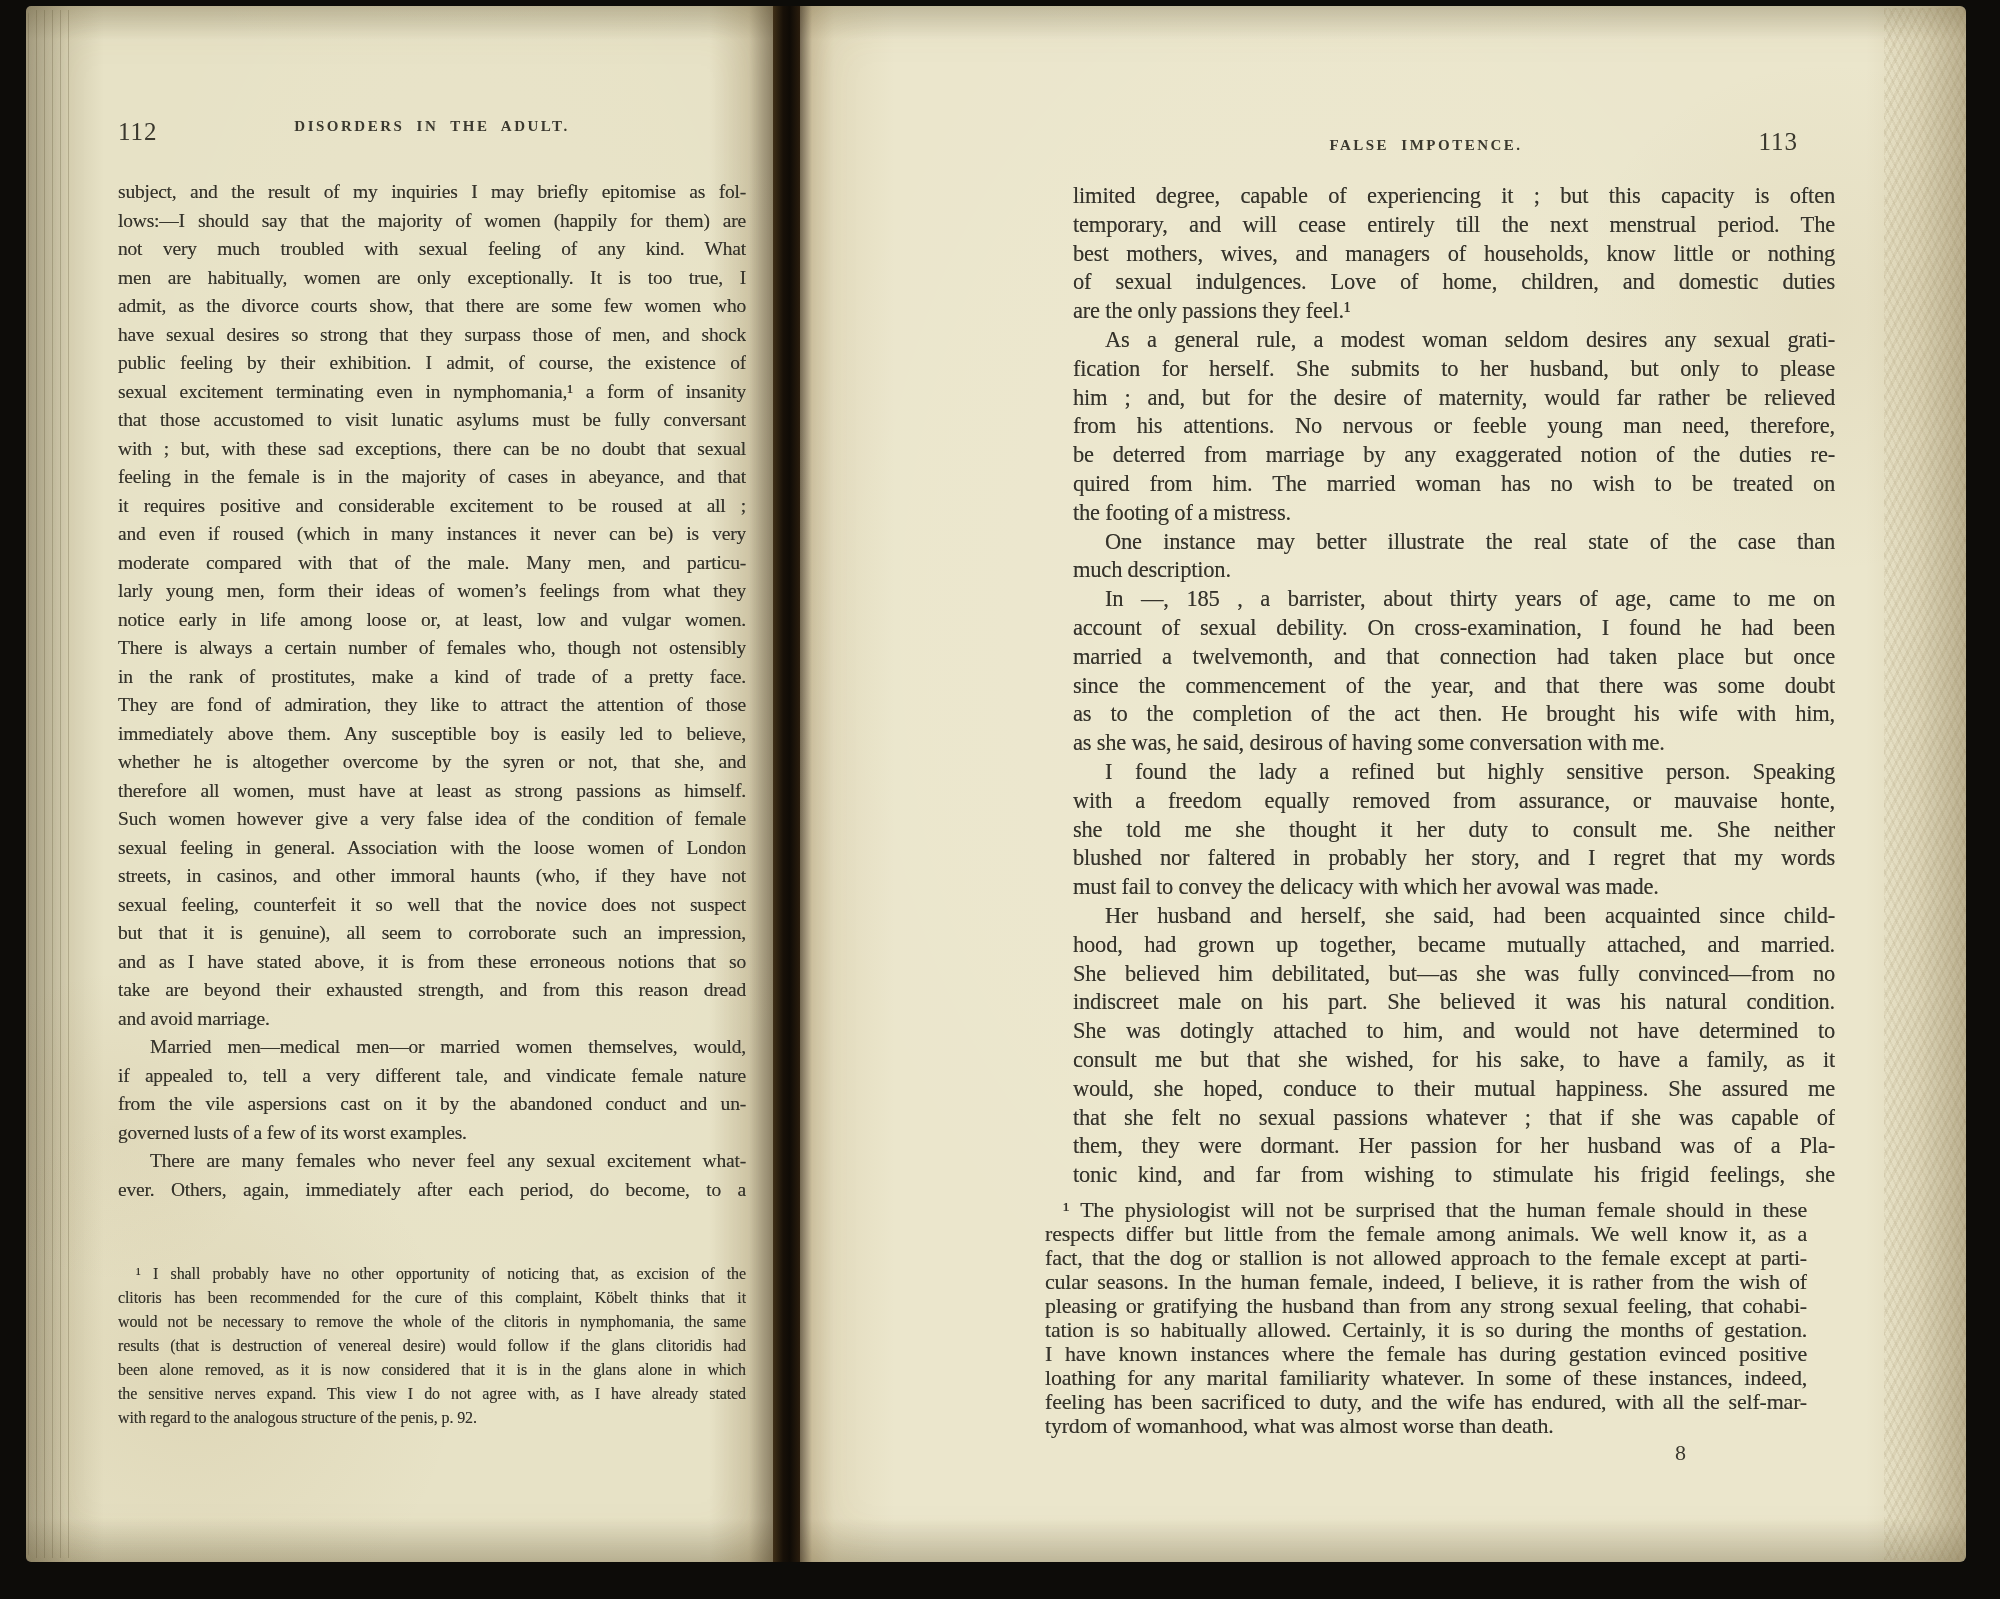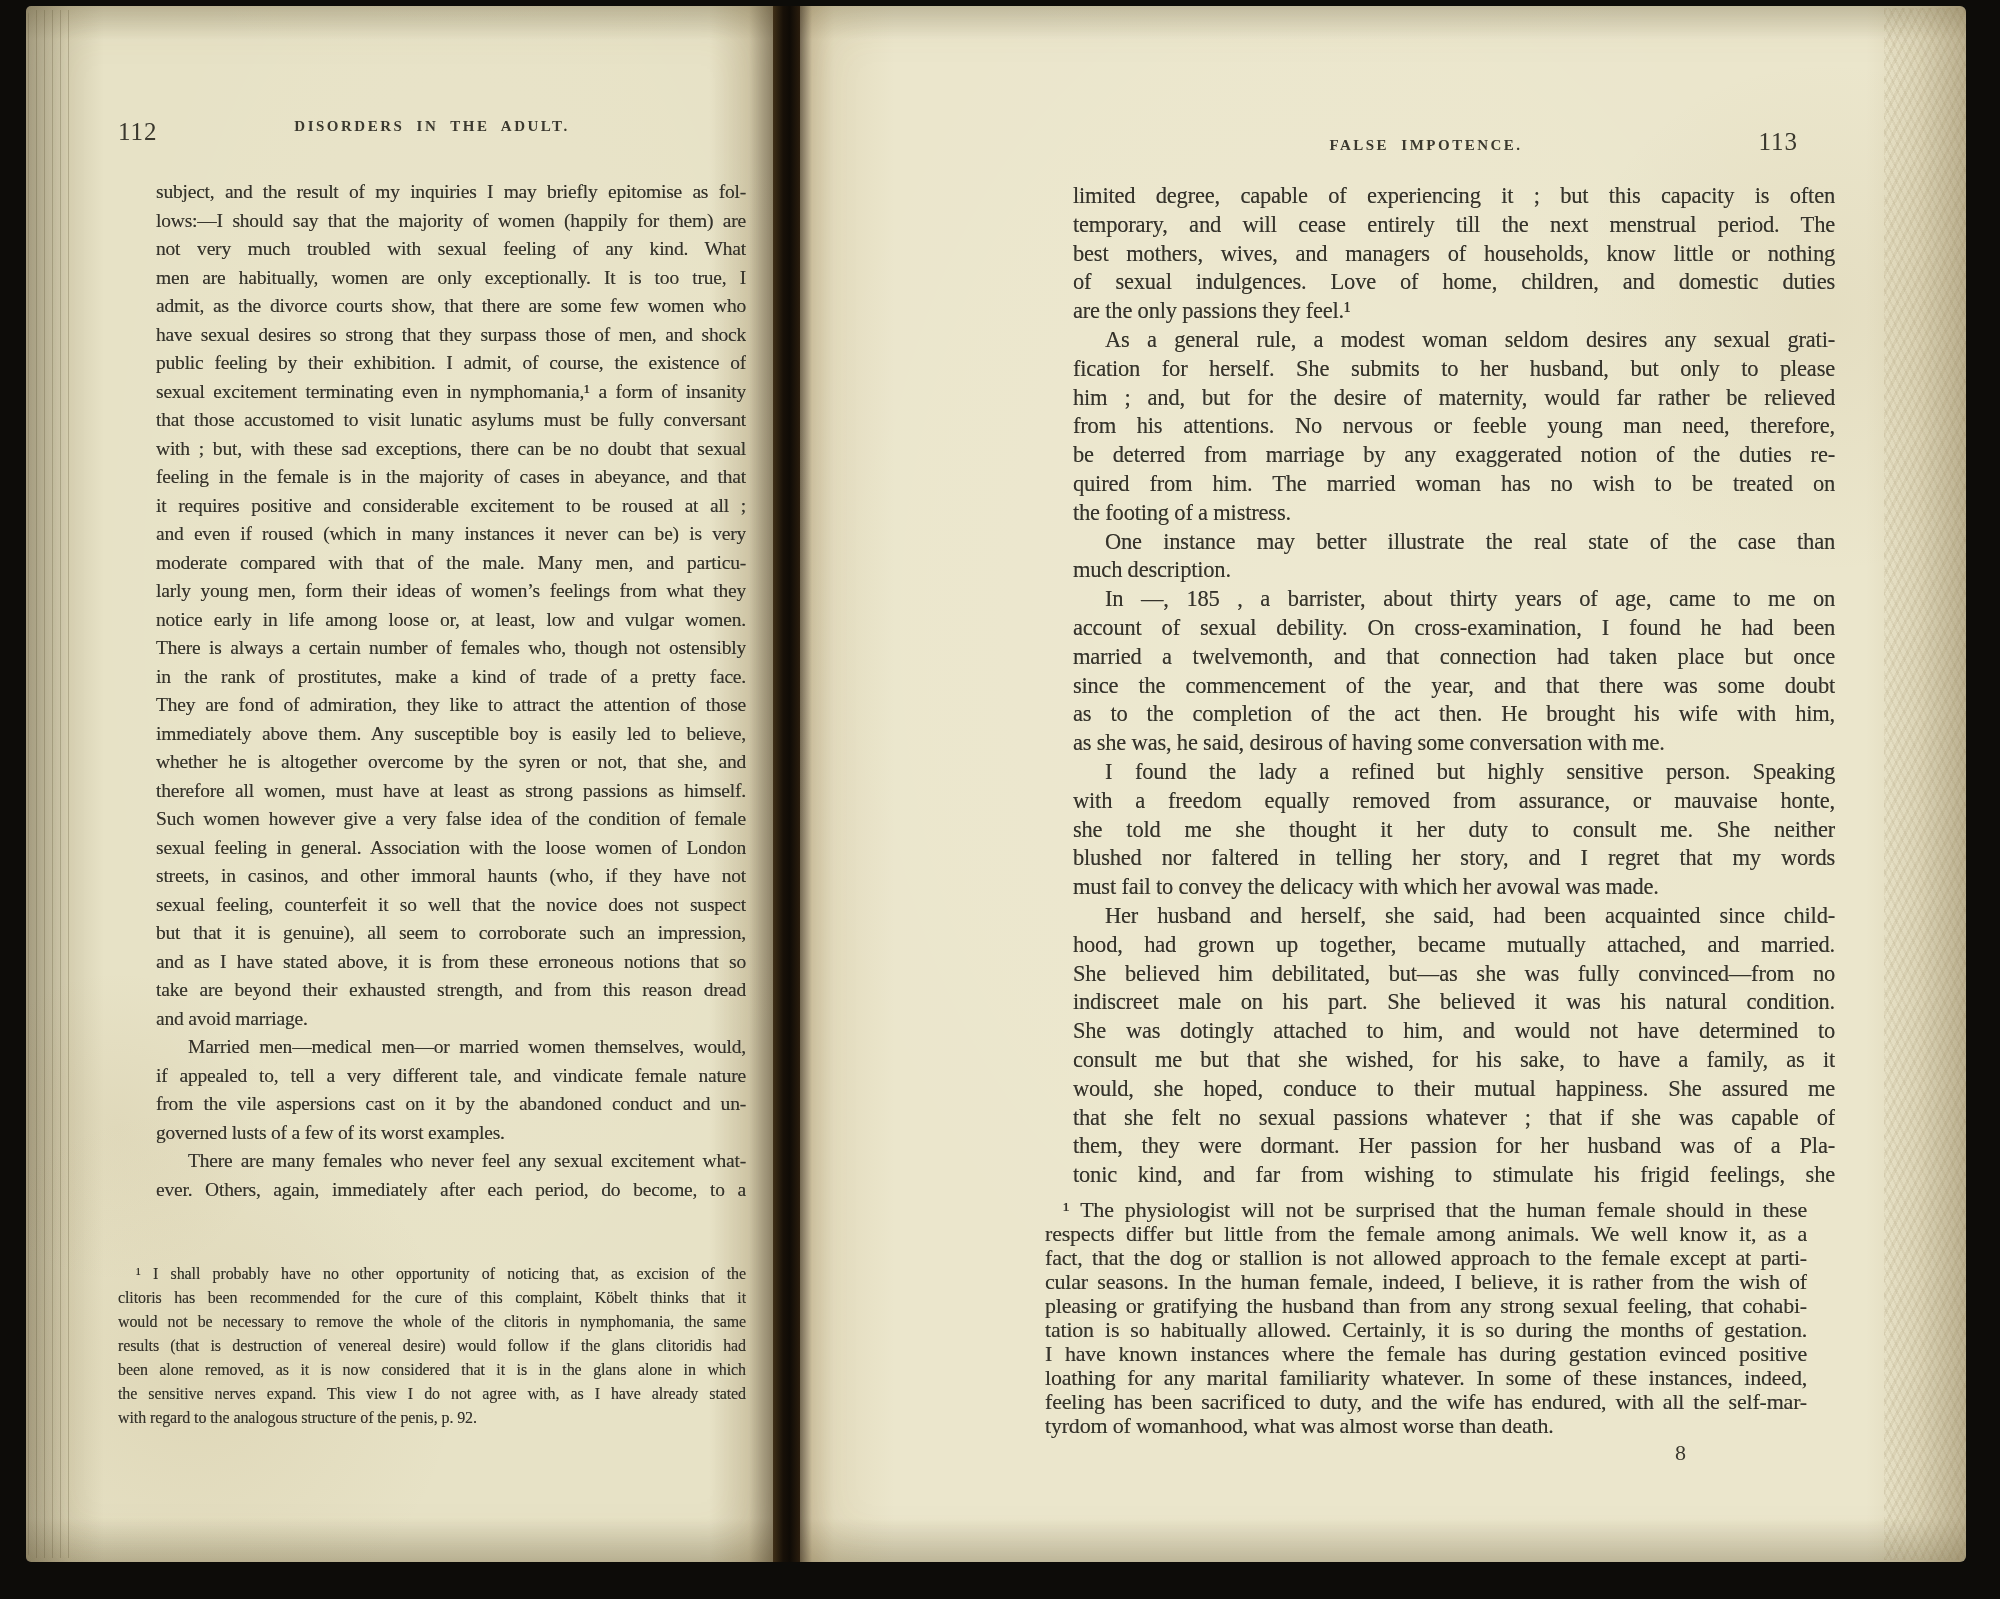--- a/index.html
+++ b/index.html
@@ -65,21 +65,21 @@
   .pagenum-left{left:0;}
   .pagenum-right{right:9px;}
   .runhead{
     position:absolute;left:0;right:0;text-align:center;
     font-weight:bold;font-size:15px;letter-spacing:2.5px;word-spacing:6px;color:#3b392f;
   }
   .head-left .runhead{top:0;}
   .head-right .runhead{top:9px;}
   .textcol{position:absolute;text-rendering:optimizeLegibility;}
   .lcol{left:92px;top:172px;width:628px;font-size:19.5px;letter-spacing:-0.2px;}
-  .lcol .line{height:28.5px;line-height:28.5px;margin-left:38px;}
+  .lcol .line{height:28.5px;line-height:28.5px;}
   .rcol{left:245px;top:176px;width:762px;font-size:22.5px;letter-spacing:-0.2px;margin-left:28px;}
   .rcol .line{height:28.8px;line-height:28.8px;}
   .lfoot{left:92px;top:1256px;width:628px;font-size:16px;letter-spacing:-0.1px;}
   .lfoot .line{height:24px;line-height:24px;}
   .rfoot{left:245px;top:1192px;width:762px;font-size:22px;letter-spacing:-0.2px;}
   .rfoot .line{height:24px;line-height:24px;}
   .line{
     text-align:justify;text-align-last:justify;overflow:hidden;white-space:normal;
     text-shadow:0 0 0.5px rgba(53,50,43,0.55);
   }
@@ -192,21 +192,21 @@
           <div class="line"><span>account of sexual debility. On cross-examination, I found he had been</span></div>
           <div class="line"><span>married a twelvemonth, and that connection had taken place but once</span></div>
           <div class="line"><span>since the commencement of the year, and that there was some doubt</span></div>
           <div class="line"><span>as to the completion of the act then. He brought his wife with him,</span></div>
           <div class="line last"><span>as she was, he said, desirous of having some conversation with me.</span></div>
         </div>
         <div class="para indent">
           <div class="line"><span>I found the lady a refined but highly sensitive person. Speaking</span></div>
           <div class="line"><span>with a freedom equally removed from assurance, or </span><span class="it">mauvaise honte</span><span>,</span></div>
           <div class="line"><span>she told me she thought it her duty to consult me. She neither</span></div>
-          <div class="line"><span>blushed nor faltered in telling her story, and I regret that my words</span></div>
+          <div class="line"><span>blushed nor faltered in probably her story, and I regret that my words</span></div>
           <div class="line last"><span>must fail to convey the delicacy with which her avowal was made.</span></div>
         </div>
         <div class="para indent">
           <div class="line"><span>Her husband and herself, she said, had been acquainted since child-</span></div>
           <div class="line"><span>hood, had grown up together, became mutually attached, and married.</span></div>
           <div class="line"><span>She believed him debilitated, but—as she was fully convinced—from no</span></div>
           <div class="line"><span>indiscreet male on his part. She believed it was his natural condition.</span></div>
           <div class="line"><span>She was dotingly attached to him, and would not have determined to</span></div>
           <div class="line"><span>consult me but that she wished, for his sake, to have a family, as it</span></div>
           <div class="line"><span>would, she hoped, conduce to their mutual happiness. She assured me</span></div>

